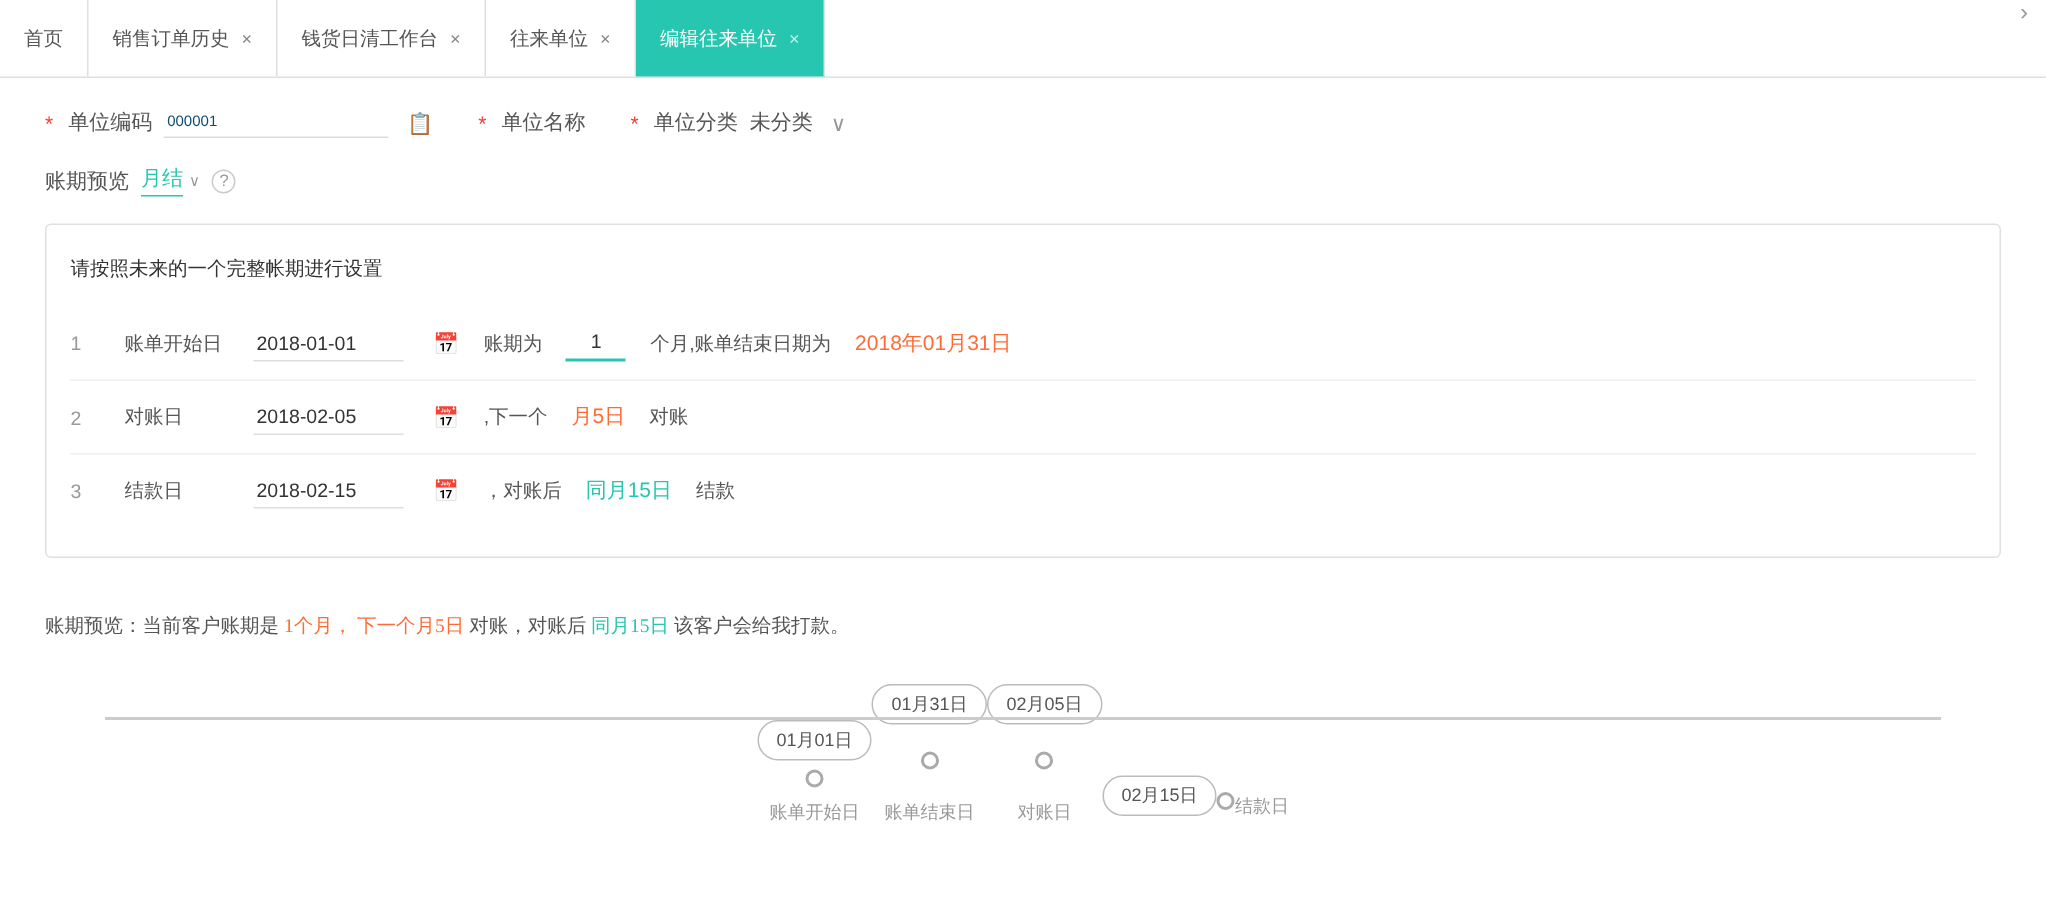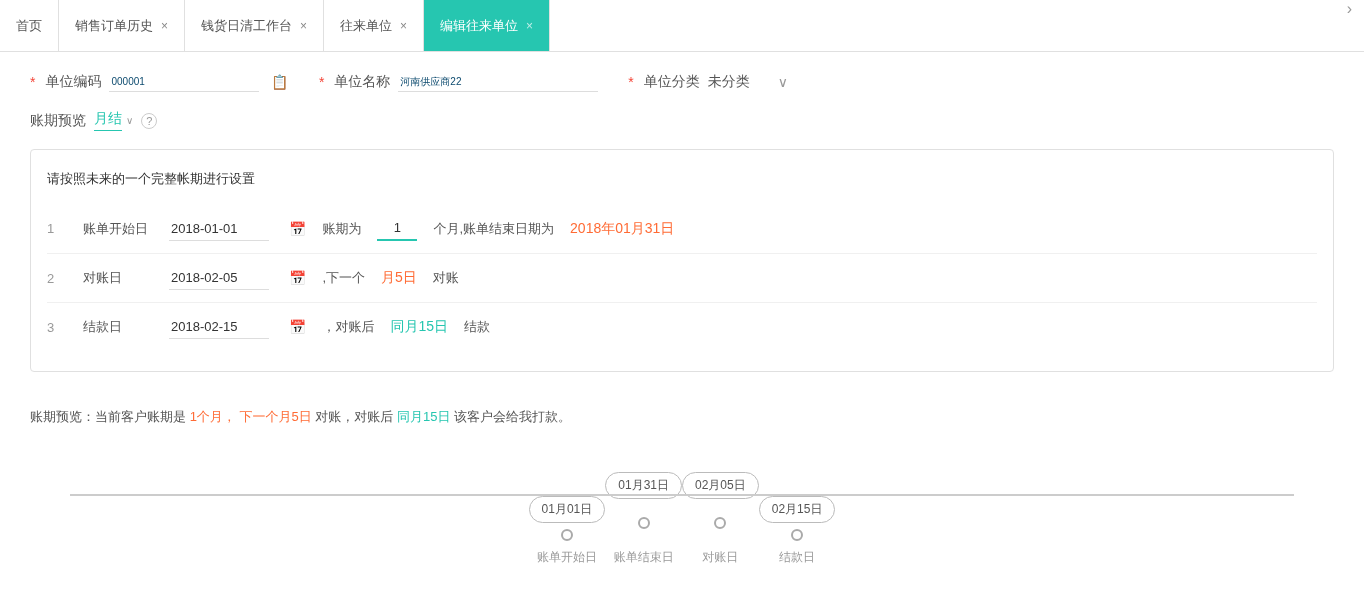--- a/index.html
+++ b/index.html
@@ -208,21 +208,22 @@
     .highlight-orange { color: #ff6b35; }
     .highlight-teal { color: #26c6b0; }
 
     
     .preview-section {
       padding: 16px 0 0 0;
     }
     .preview-text {
       font-size: 13px;
       color: #555;
-      margin-bottom: 36px;
+      margin-bottom: 20px;
+      font-family: Liberation Serif, serif;
     }
   </style>
 </head>
 <body>
 
 <div class="tab-bar">
   <div class="tab">
     <span>首页</span>
   </div>
   <div class="tab">
@@ -250,26 +251,25 @@
   <div class="form-row">
     <div class="form-field">
       <span class="required-star">*</span>
       <span class="form-label">单位编码</span>
       <input type="text" class="text-input" value="000001" style="">
       <span class="calendar-icon">📋</span>
     </div>
     <div class="form-field">
       <span class="required-star">*</span>
       <span class="form-label">单位名称</span>
-      <input type="text" class="text-input unit-name-input" value="河南供应商22" style="">
     </div>
     <div class="form-field">
       <span class="required-star">*</span>
       <span class="form-label">单位分类</span>
-      <span class="form-label" style="margin-right:20px;">未分类</span>
+      <span class="form-label" style="margin-right:4px;">未分类</span>
       <span class="dropdown-arrow">∨</span>
     </div>
   </div>
 
   <div class="form-row">
     <div class="form-field">
       <span class="form-label">账期预览</span>
       <div class="payment-select">
         <span class="payment-value">月结</span>
         <span class="select-arrow">∨</span>
@@ -338,21 +338,21 @@
           <div style="width:12px;height:12px;border-radius:50%;border:2px solid #aaa;background:#fff;z-index:2;position:relative;"></div>
           <div style="font-size:12px;color:#999;margin-top:8px;white-space:nowrap;">账单结束日</div>
         </div>
 
         <div style="display:flex;flex-direction:column;align-items:center;gap:12px;">
           <div style="background:#fff;border:1px solid #bbb;border-radius:20px;padding:4px 12px;font-size:12px;color:#555;margin-bottom:6px;white-space:nowrap;">02月05日</div>
           <div style="width:12px;height:12px;border-radius:50%;border:2px solid #aaa;background:#fff;z-index:2;position:relative;"></div>
           <div style="font-size:12px;color:#999;margin-top:8px;white-space:nowrap;">对账日</div>
         </div>
 
-        <div style="display:flex;flex-direction:column;align-items:center;gap:0;">
+        <div style="display:flex;flex-direction:row;align-items:center;gap:0;">
           <div style="background:#fff;border:1px solid #bbb;border-radius:20px;padding:4px 12px;font-size:12px;color:#555;margin-bottom:6px;white-space:nowrap;">02月15日</div>
           <div style="width:12px;height:12px;border-radius:50%;border:2px solid #aaa;background:#fff;z-index:2;position:relative;"></div>
           <div style="font-size:12px;color:#999;margin-top:8px;white-space:nowrap;">结款日</div>
         </div>
 
       </div>
     </div>
   </div>
 
 </div>

